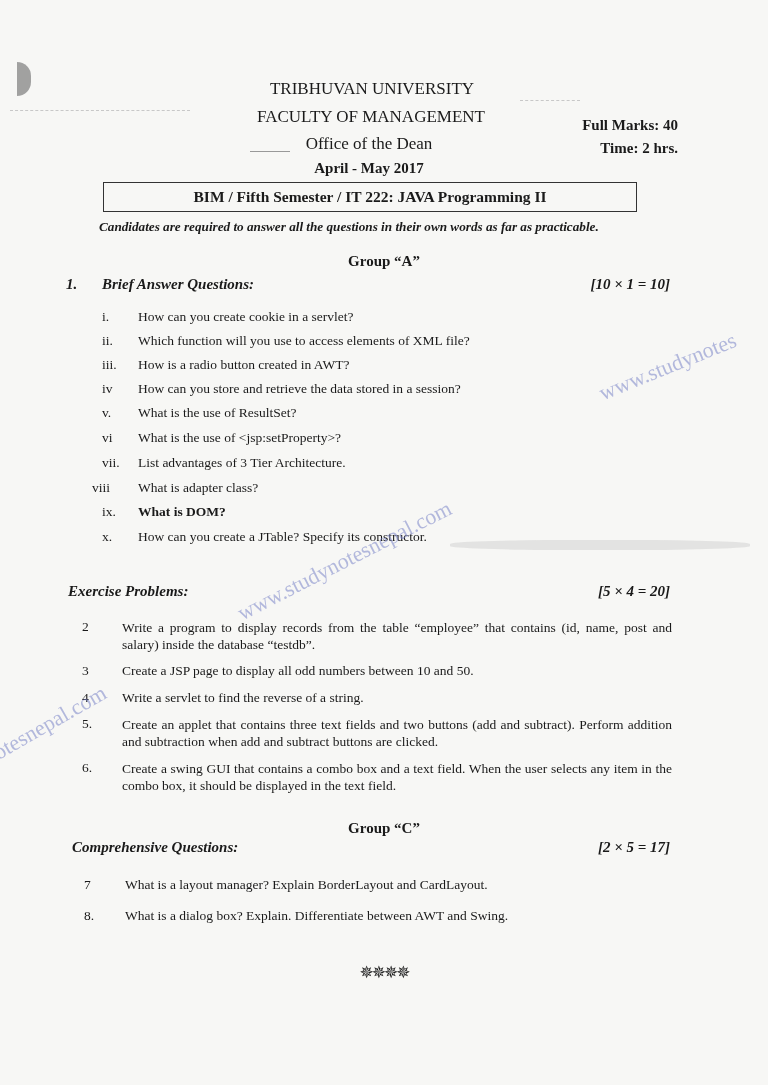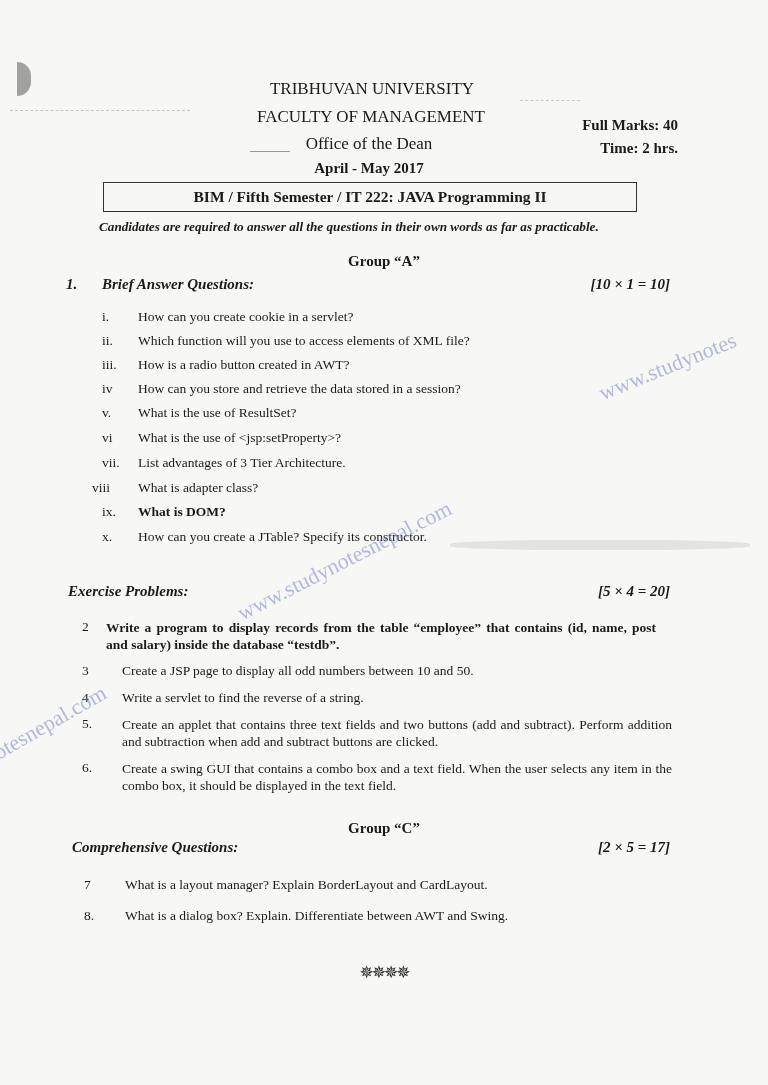--- a/index.html
+++ b/index.html
@@ -103,21 +103,21 @@
 
     <div class="abs qnum" style="top:529px; left:102px;">x.</div>
     <div class="abs qtext" style="top:529px; left:138px;">How can you create a JTable? Specify its constructor.</div>
   </div>
 
   <div class="abs sec-head" style="top:583px; left:68px;">Exercise Problems:</div>
   <div class="abs sec-marks" style="top:583px;">[5 × 4 = 20]</div>
 
   <div>
     <div class="abs qnum" style="top:619px; left:82px;">2</div>
-    <div class="abs qtext wrap" style="top:619px; left:106px; width:550px;font-weight:bold;">Write a program to display records from the table “employee” that contains (id, name, post and salary) inside the database “testdb”.</div>
+    <div class="abs qtext wrap" style="top:619px; left:122px; width:550px;">Write a program to display records from the table “employee” that contains (id, name, post and salary) inside the database “testdb”.</div>
 
     <div class="abs qnum" style="top:663px; left:82px;">3</div>
     <div class="abs qtext" style="top:663px; left:122px;">Create a JSP page to display all odd numbers between 10 and 50.</div>
 
     <div class="abs qnum" style="top:690px; left:82px;">4</div>
     <div class="abs qtext" style="top:690px; left:122px;">Write a servlet to find the reverse of a string.</div>
 
     <div class="abs qnum" style="top:716px; left:82px;">5.</div>
     <div class="abs qtext wrap" style="top:716px; left:122px; width:550px;">Create an applet that contains three text fields and two buttons (add and subtract). Perform addition and subtraction when add and subtract buttons are clicked.</div>
 

